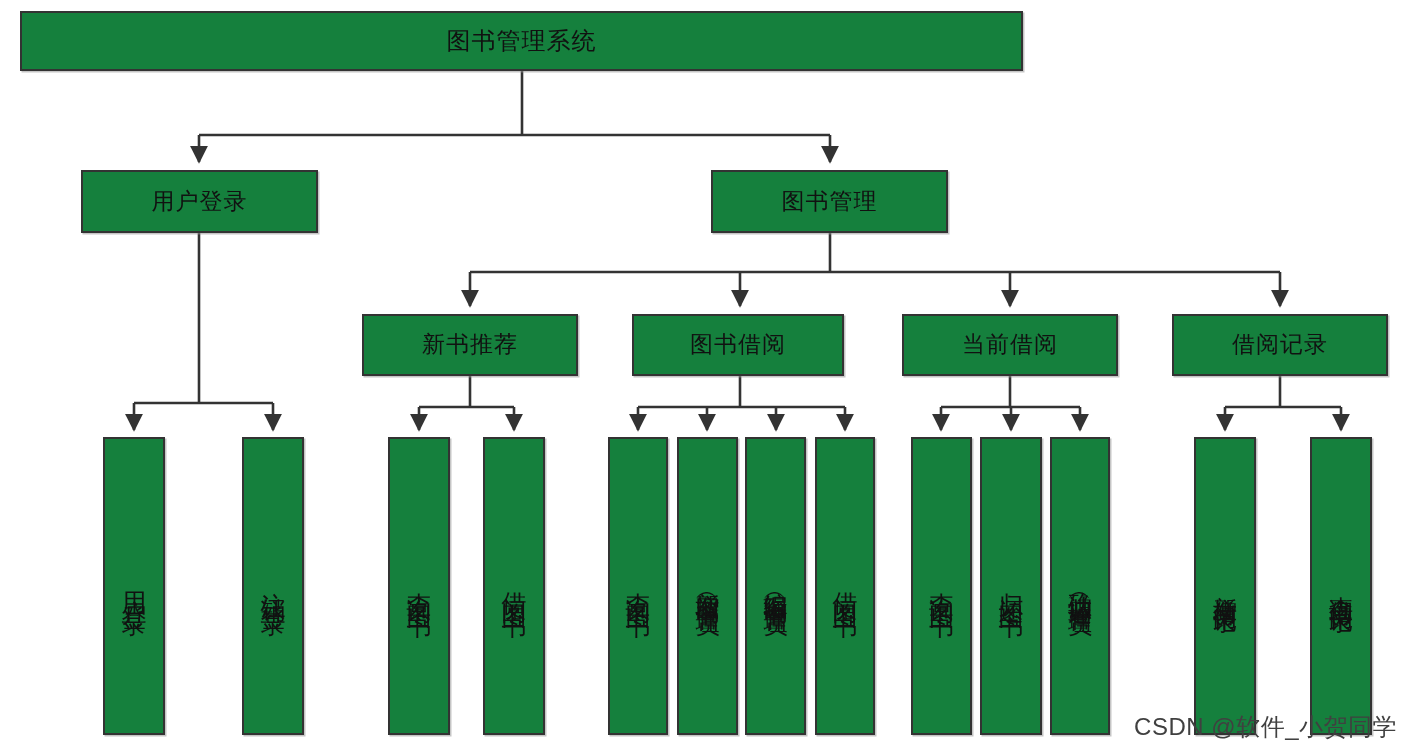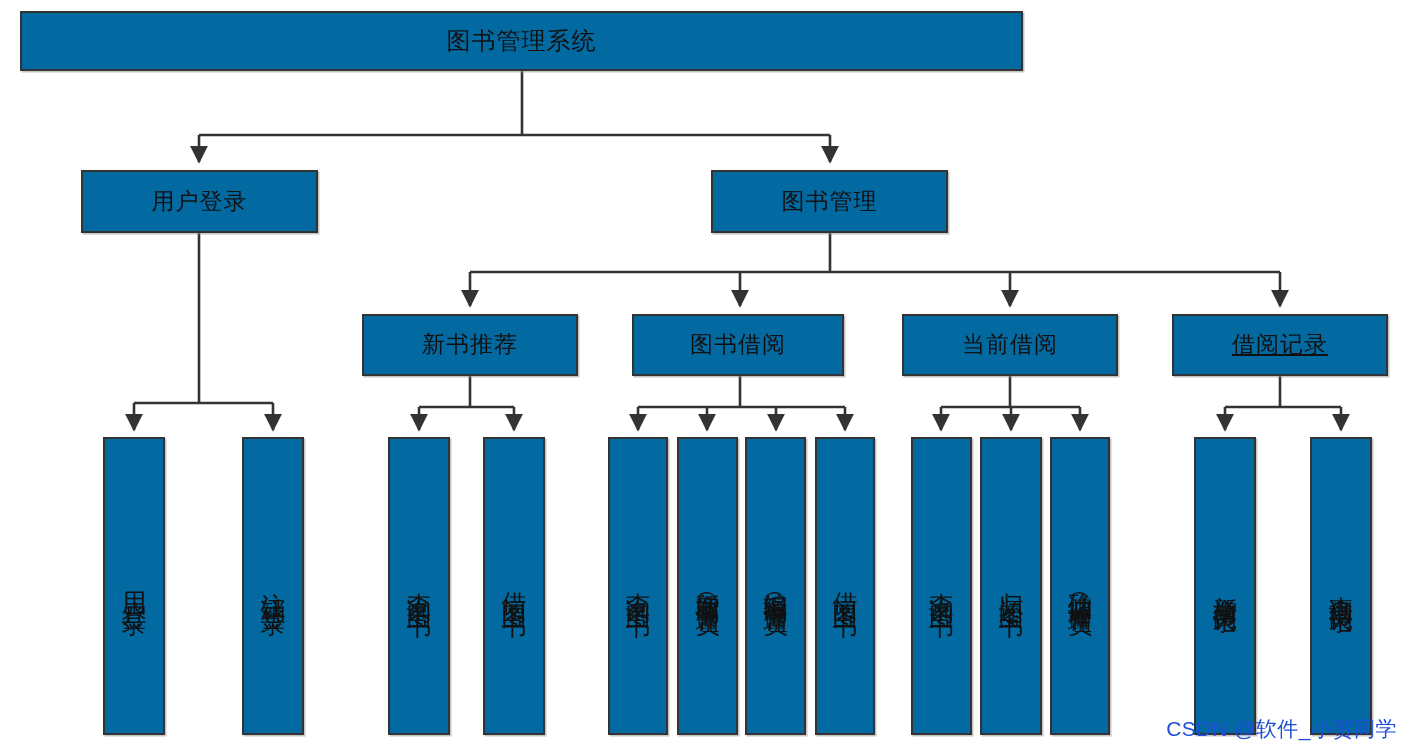--- a/index.html
+++ b/index.html
@@ -22,21 +22,21 @@
     position: absolute;
     left: 0;
     top: 0;
     width: 1405px;
     height: 747px;
     pointer-events: none;
   }
   .node {
     position: absolute;
     box-sizing: border-box;
-    background: #0369a1;
+    background: #15803d;
     border: 2.5px solid #333333;
     display: flex;
     align-items: center;
     justify-content: center;
     color: #111111;
     box-shadow: 1.5px 1.5px 0 rgba(150,150,150,0.55);
   }
   .node .label {
     display: block;
     text-align: center;
@@ -68,22 +68,22 @@
     max-height: 100%;
   }
   .node.v.tight .label {
     letter-spacing: 3px;
     font-size: 24px;
   }
   .watermark {
     position: absolute;
     right: 8px;
     bottom: 4px;
-    font-size: 21px;
-    color: #1d4ed8;
+    font-size: 24px;
+    color: #404040;
     white-space: nowrap;
     letter-spacing: 0.5px;
   }
 </style>
 </head>
 <body>
 
 <div id="canvas">
 
   <svg id="edges" viewBox="0 0 1405 747" xmlns="http://www.w3.org/2000/svg">
@@ -149,21 +149,21 @@
 
   <div class="node h" style="left:711px; top:170px; width:237px; height:63px;">
     <span class="label">图书管理</span>
   </div>
   <div class="node h" style="left:632px; top:314px; width:212px; height:62px;">
     <span class="label">图书借阅</span>
   </div>
   <div class="node h" style="left:902px; top:314px; width:216px; height:62px;">
     <span class="label">当前借阅</span>
   </div>
-  <div class="node h" style="left:1172px; top:314px; width:216px; height:62px;text-decoration:underline;">
+  <div class="node h" style="left:1172px; top:314px; width:216px; height:62px;">
     <span class="label">借阅记录</span>
   </div>
 
   <div class="node v" style="left:103px; top:437px; width:62px; height:298px;">
     <span class="label">用户登录</span>
   </div>
   <div class="node v" style="left:242px; top:437px; width:62px; height:298px;">
     <span class="label">注销登录</span>
   </div>
 

